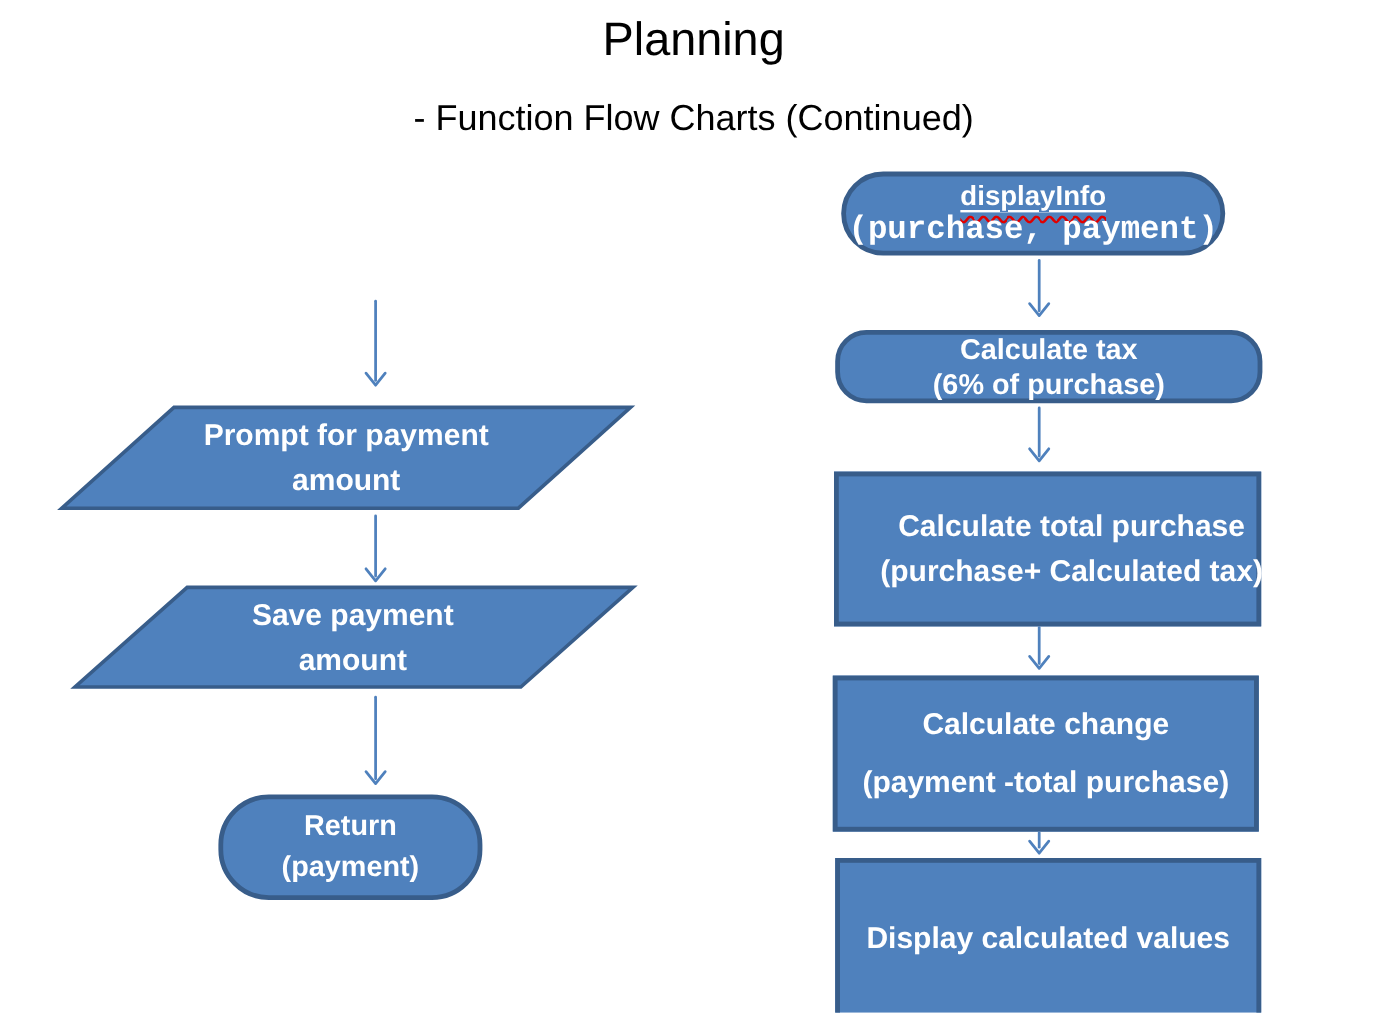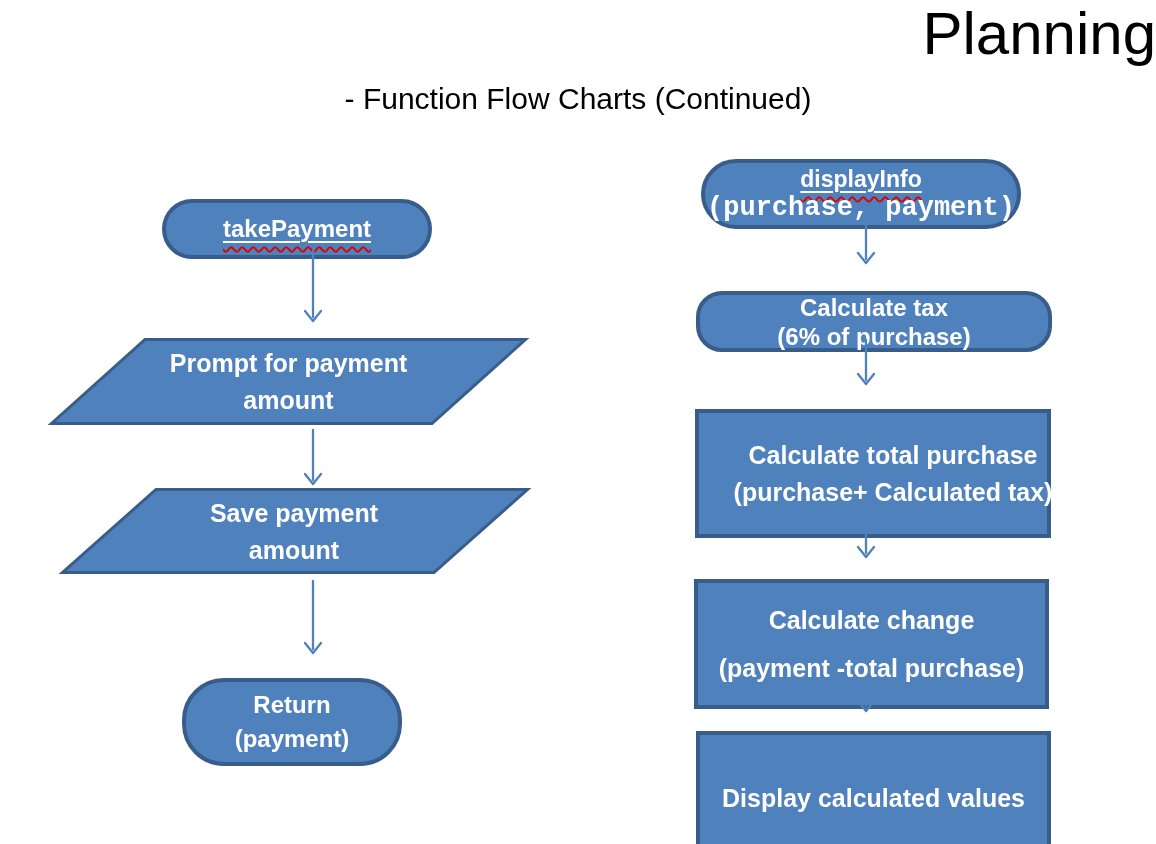--- a/index.html
+++ b/index.html
@@ -2,34 +2,34 @@
 <html><head>
 <meta charset="utf-8">
 <style>
   html,body{margin:0;padding:0;background:#fff;}
   .slide{
     position:relative;width:1156px;height:844px;background:#FFFFFF;
     overflow:hidden;font-family:"Liberation Sans",sans-serif;
   }
   
   .title{
-    position:absolute;top:0;left:0;width:100%;text-align:right;
-    font-size:60px;line-height:68px;color:#000;font-weight:500;
+    position:absolute;top:0;left:0;width:100%;text-align:center;
+    font-size:39px;line-height:68px;color:#000;font-weight:500;
     letter-spacing:0px;
   }
   .subtitle{
     position:absolute;top:70px;left:0;width:100%;text-align:center;
     font-size:30px;line-height:58px;color:#000;font-weight:500;
   }
   
   .node{
     position:absolute;box-sizing:border-box;
     background:#4F81BD;border:4px solid #385D8A;color:#FFFFFF;
     display:flex;flex-direction:column;justify-content:center;align-items:center;
-    text-align:center;font-weight:bold;margin-top:16px;
+    text-align:center;font-weight:bold;
   }
   .node .line{display:block;white-space:nowrap;}
   
   #lnode1{left:162px;top:183px;width:270px;height:60px;border-radius:30px;font-size:24px;}
   #lnode4{left:182px;top:662px;width:220px;height:88px;border-radius:42px;font-size:24px;line-height:34px;}
   
   #rnode1{left:701px;top:143px;width:320px;height:70px;border-radius:36px;}
   #rnode1 .line1{font-size:23px;line-height:28px;}
   #rnode1 .line2{font-size:27px;line-height:31px;font-family:Liberation Mono, monospace;}
   #rnode2{left:696px;top:275px;width:356px;height:61px;font-size:24px;line-height:29px;border-radius:26px;}
@@ -59,23 +59,20 @@
   }
 </style>
 </head>
 <body>
 
 <div class="slide">
 
   <div class="title">Planning</div>
   <div class="subtitle">- Function Flow Charts (Continued)</div>
 
-  <div class="node" id="lnode1">
-    <span class="line u-wavy"><span class="u-solid">takePayment</span></span>
-  </div>
 
   <svg class="arrow-svg" style="left:303px;top:251px" width="20" height="72">
     <line x1="10" y1="0" x2="10" y2="66"></line>
       <polyline points="2,60 10,70 18,60"></polyline>
   </svg>
 
   <svg class="shape-svg" id="lpara1" width="477" height="88">
     <polygon points="95,1.5 475.5,1.5 382,85.5 1.5,85.5" fill="#4F81BD" stroke="#385D8A" stroke-width="3"></polygon>
   </svg>
   <div class="para-text" id="lpara1-text">

